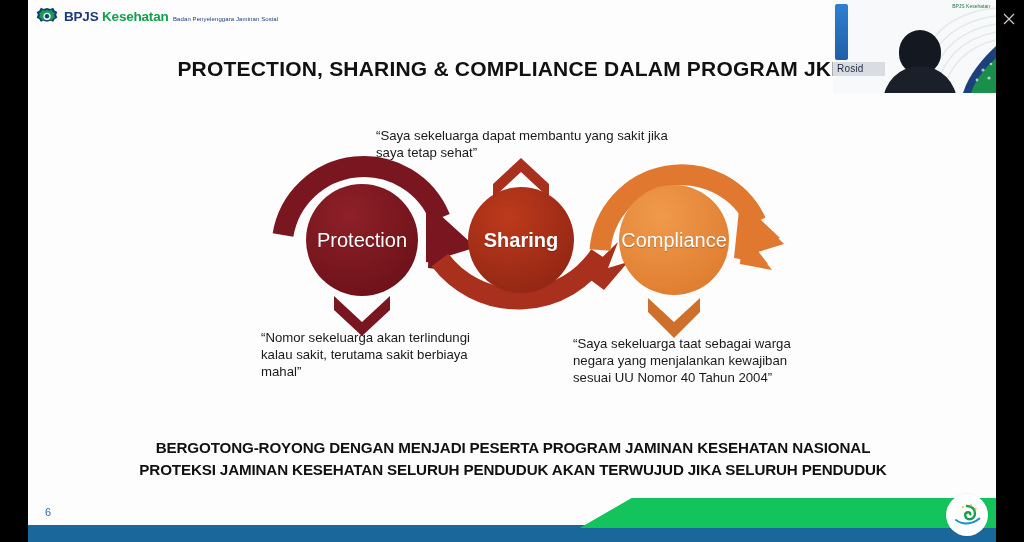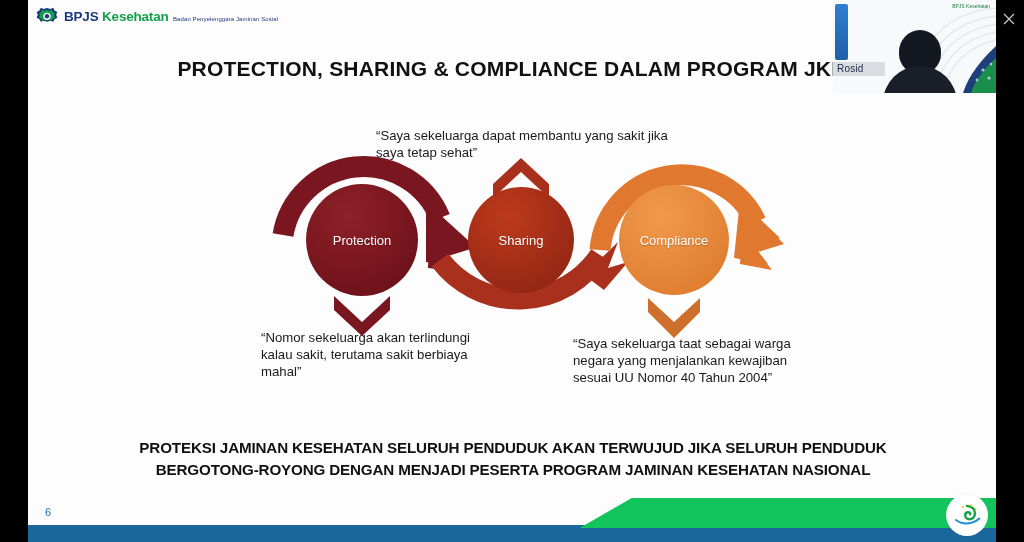--- a/index.html
+++ b/index.html
@@ -26,21 +26,21 @@
   #title {
     position:absolute; left:0; right:0; top:57px; text-align:center;
     font-size:21px; font-weight:bold; color:#111; letter-spacing:.2px; white-space:nowrap;
   }
 
   
   #diagram { position:absolute; left:0; top:110px; width:968px; height:320px; }
   #diagram svg { position:absolute; left:0; top:0; }
 
   .circle-label {
-    position:absolute; color:#fff; font-size:13px; white-space:nowrap;
+    position:absolute; color:#fff; font-size:20px; white-space:nowrap;
     transform:translate(-50%,-50%); text-shadow:0 1px 1px rgba(0,0,0,.25);
   }
 
   
   .quote { position:absolute; text-align:left; font-size:13.2px; color:#1a1a1a; line-height:1.27; }
   #quote-top    { left:348px; top:128px; width:300px; }
   #quote-left   { left:233px; top:330px; width:210px; }
   #quote-right  { left:545px; top:336px; width:230px; }
 
   
@@ -174,31 +174,31 @@
         <g>
           <path d="M334 212 L362 186 L362 200 L334 226 L306 200 L306 186 Z" fill="#7a1620"></path>
         </g>
 
         <g>
           <path d="M646 212 L672 188 L672 202 L646 228 L620 202 L620 188 Z" fill="#cf6f2c"></path>
         </g>
       </svg>
 
       <span class="circle-label" style="left:334px; top:130px;">Protection</span>
-      <span class="circle-label" style="left:493px; top:130px;">Sharing</span>
+      <span class="circle-label" style="left:493px; top:130px;font-weight:bold;">Sharing</span>
       <span class="circle-label" style="left:646px; top:130px;">Compliance</span>
     </div>
 
     <div class="quote" id="quote-top">“Saya sekeluarga dapat membantu yang sakit jika saya tetap sehat”</div>
     <div class="quote" id="quote-left">“Nomor sekeluarga akan terlindungi kalau sakit, terutama sakit berbiaya mahal”</div>
     <div class="quote" id="quote-right">“Saya sekeluarga taat sebagai warga negara yang menjalankan kewajiban sesuai UU Nomor 40 Tahun 2004”</div>
 
     <div id="statement">
+      <div>BERGOTONG-ROYONG DENGAN MENJADI PESERTA PROGRAM JAMINAN KESEHATAN NASIONAL</div>
       <div>PROTEKSI JAMINAN KESEHATAN SELURUH PENDUDUK AKAN TERWUJUD JIKA SELURUH PENDUDUK</div>
-      <div>BERGOTONG-ROYONG DENGAN MENJADI PESERTA PROGRAM JAMINAN KESEHATAN NASIONAL</div>
     </div>
 
     <div id="pageno">6</div>
 
     <div id="blue-bar"></div>
     <div id="green-ribbon"></div>
     <div id="ribbon-logo">
       <svg width="30" height="30" viewBox="0 0 30 30">
         <circle cx="15" cy="15" r="14.5" fill="#ffffff"></circle>
         <path d="M15 6 c5 0 8 3.4 8 7.4 c0 3.3 -2.6 5.8 -5.6 5.8 c-2.4 0 -4.2 -1.8 -4.2 -3.9

